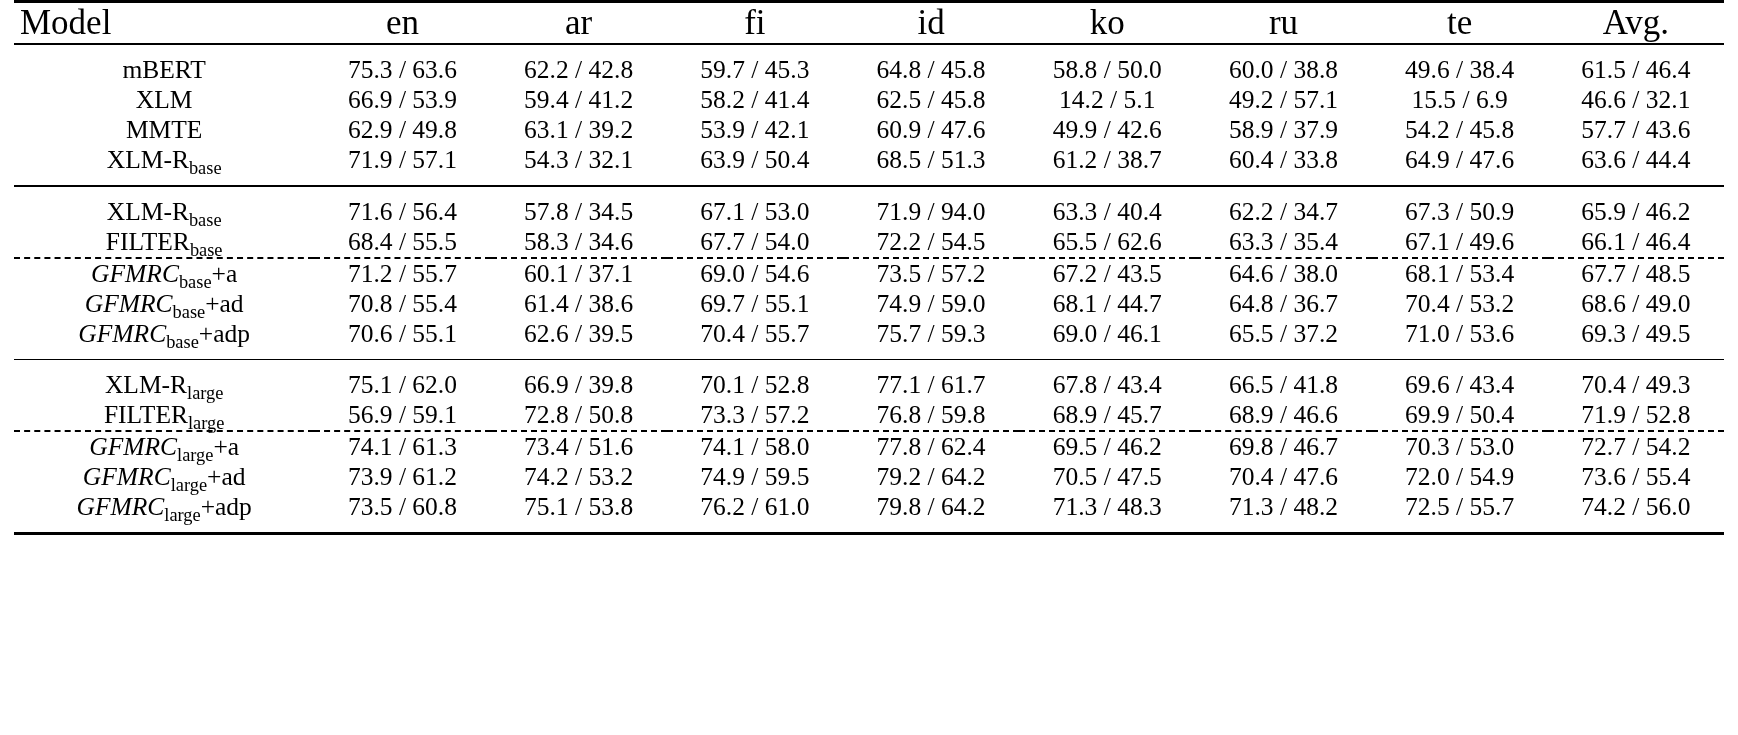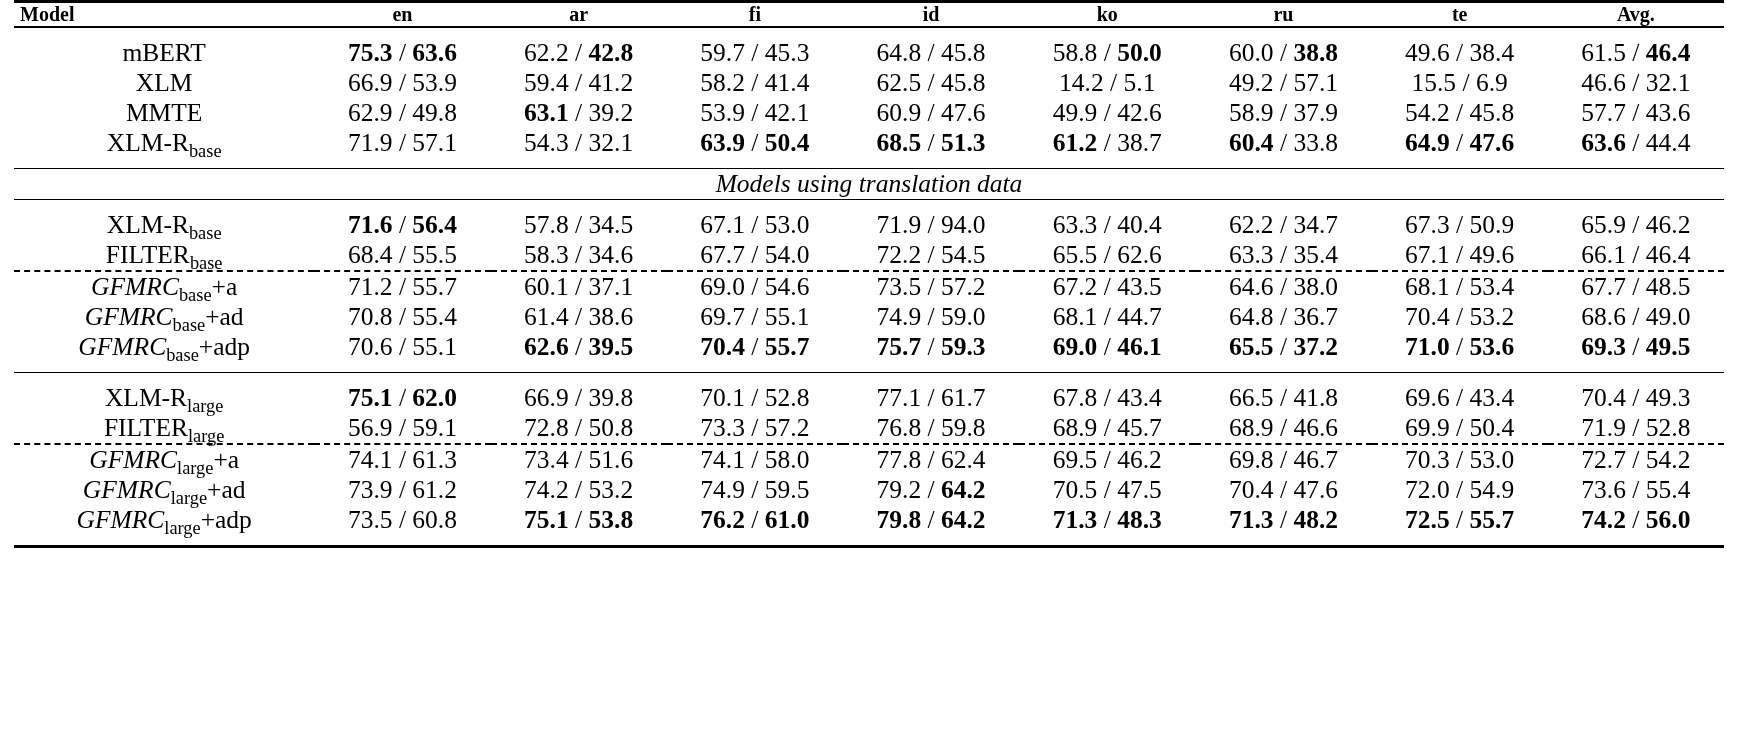--- a/index.html
+++ b/index.html
@@ -35,22 +35,22 @@
   col.c-model { width: 300px; }
   col.c-data  { width: 176px; }
   .rule-thick {
     border-top: 3.2px solid #000;
   }
   .rule-thin {
     border-top: 1.6px solid #000;
   }
 
   th.colhead {
-    font-weight: bold;
-    font-size: 20px;
+    font-weight: normal;
+    font-size: 35px;
     text-align: center;
     padding: 9px 0 11px 0;
   }
   th.colhead.model {
     text-align: left;
     padding-left: 6px;
   }
   td.section {
     text-align: center;
     font-style: italic;
@@ -63,21 +63,21 @@
     padding-top: 3px;
     padding-bottom: 3px;
     font-size: 25.5px;
   }
   td.num {
     text-align: center;
     padding-top: 3px;
     padding-bottom: 3px;
     font-size: 25.5px;
   }
-  .b { font-weight: bold; }
+  .b { font-weight: normal; }
   .it { font-style: italic; }
   sub.sb {
     font-size: 0.72em;
     vertical-align: baseline;
     position: relative;
     top: 0.32em;
   }
   
   tr.dashed > td {
     border-top: 2px dashed #000;
@@ -168,23 +168,20 @@
           <td class="num"><span class="b">64.9</span><span> / </span><span class="b">47.6</span></td>
           <td class="num"><span class="b">63.6</span><span> / </span><span>44.4</span></td>
         </tr>
         <tr class="gap">
           <td colspan="9"></td>
         </tr>
         <tr>
           <td colspan="9" class="rule-thin"></td>
         </tr>
         <tr>
-          <td colspan="9" class="section">Models using translation data</td>
-        </tr>
-        <tr>
           <td colspan="9" class="rule-thin"></td>
         </tr>
         <tr class="gap">
           <td colspan="9"></td>
         </tr>
         <tr>
           <td class="model"><span>XLM-R</span><sub class="sb">base</sub></td>
           <td class="num"><span class="b">71.6</span><span> / </span><span class="b">56.4</span></td>
           <td class="num"><span>57.8</span><span> / </span><span>34.5</span></td>
           <td class="num"><span>67.1</span><span> / </span><span>53.0</span></td>

